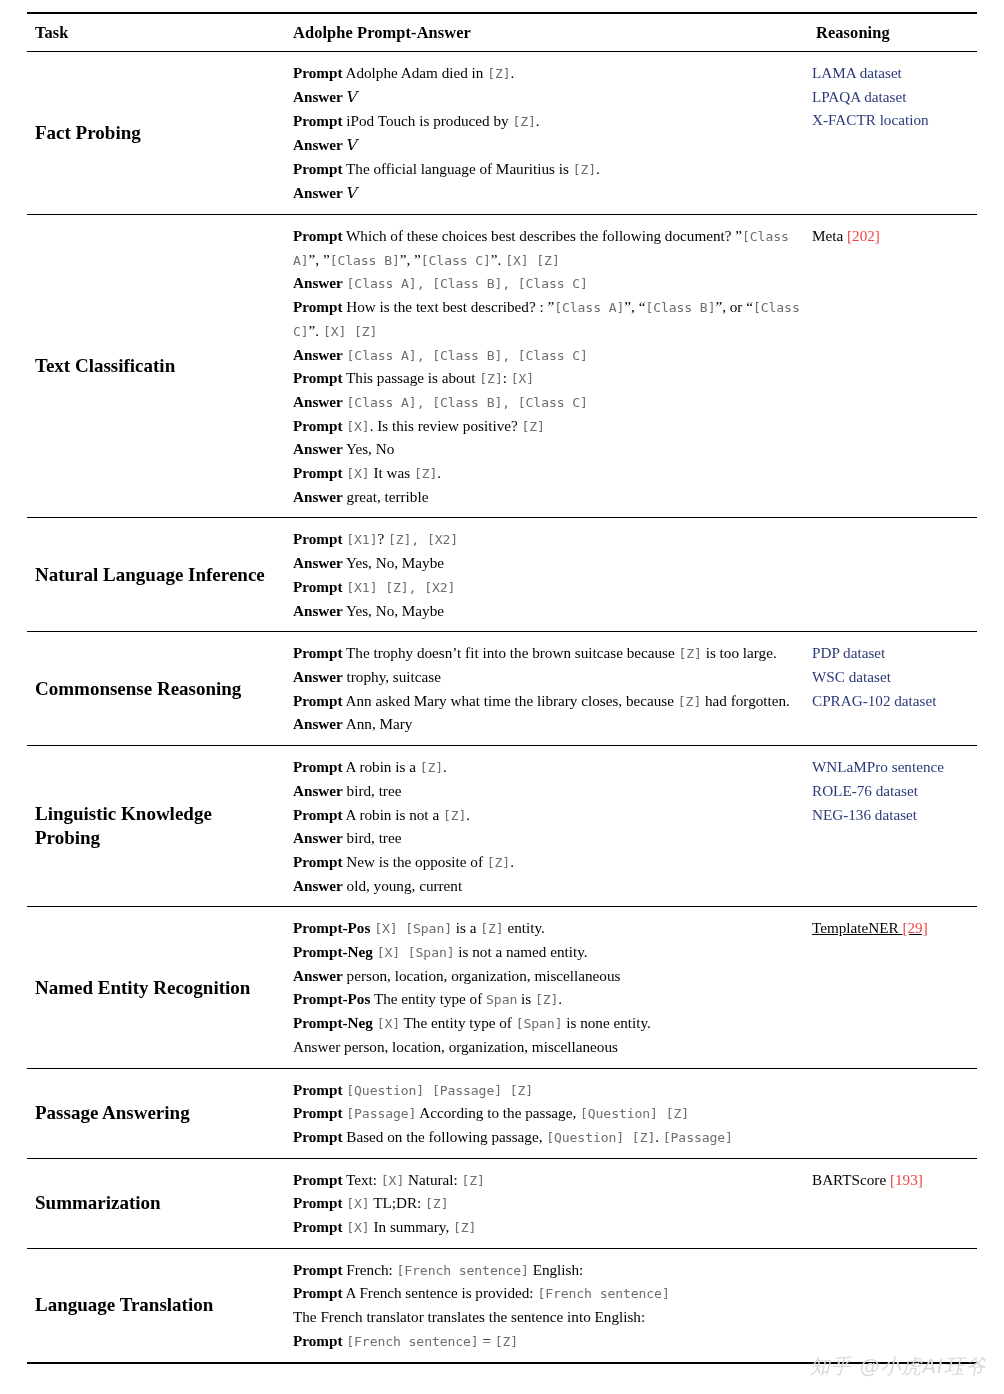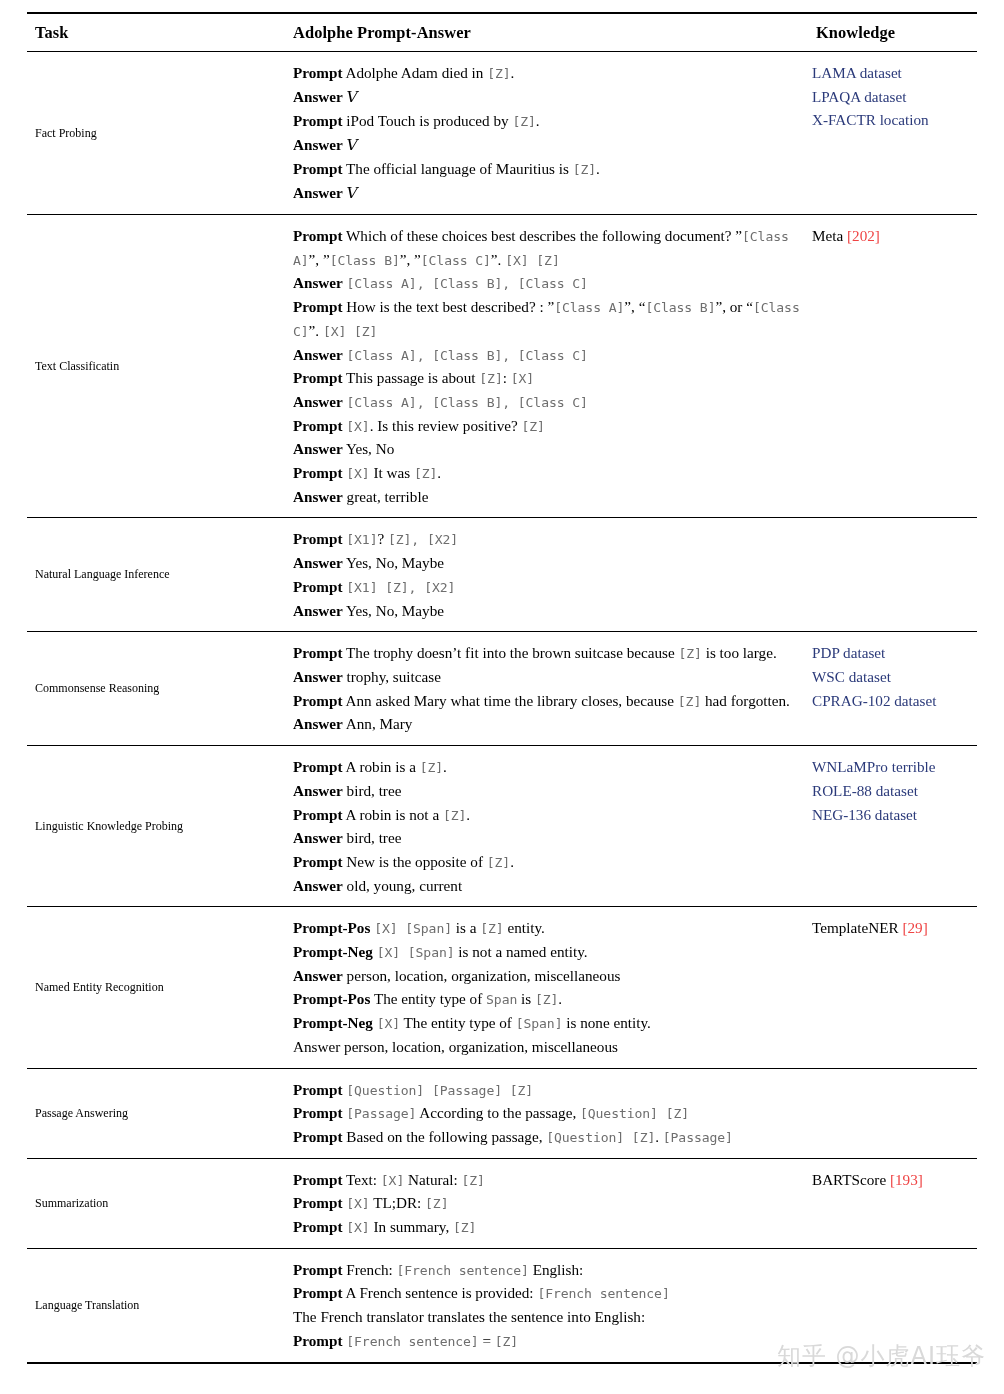--- a/index.html
+++ b/index.html
@@ -46,22 +46,23 @@
     font-weight: bold;
     font-size: 16.4px;
     padding: 9px 6px 8px 8px;
     vertical-align: bottom;
     letter-spacing: .1px;
   }
 
   td.task {
     vertical-align: middle;
     padding: 6px 8px 6px 8px;
-    font-size: 12px;
+    font-size: 19px;
     line-height: 1.25;
+    font-weight: bold;
   }
   td.example {
     vertical-align: top;
     padding: 9px 6px 9px 8px;
     line-height: 1.56;
   }
   td.res {
     vertical-align: top;
     padding: 9px 4px 9px 4px;
     line-height: 1.56;
@@ -82,46 +83,47 @@
     font-size: 15.6px;
   }
   .ln { display: block; }
 
   .reslink { color: #2b3a7a; display: block; }
   .cite { color: #ef4444; }
 
   .watermark {
     position: absolute;
     right: 18px;
-    bottom: 22px;
+    bottom: 14px;
     color: #d9d9d9;
-    font-size: 24px;
+    font-size: 20px;
     font-family: "DejaVu Sans", sans-serif;
     letter-spacing: 1px;
     white-space: nowrap;
     pointer-events: none;
     user-select: none;
+    font-style: italic;
   }
 </style>
 </head>
 <body>
 
 <div class="page">
 
   <table class="promptbl">
     <colgroup>
       <col class="c-task">
         <col class="c-example">
         <col class="c-res">
     </colgroup>
     <thead>
       <tr class="toprule midrule-head">
         <th class="hd">Task</th>
         <th class="hd">Adolphe Prompt-Answer</th>
-        <th class="hd">Knowledge</th>
+        <th class="hd">Reasoning</th>
       </tr>
     </thead>
     <tbody id="tbody">
         <tr class="sec">
           <td class="task">Fact Probing</td>
           <td class="example">
             <span class="ln"><span class="lbl">Prompt</span> <span class="serif">Adolphe Adam died in </span><span class="mono">[Z]</span><span class="serif">.</span></span>
             <span class="ln"><span class="lbl">Answer</span> <span class="cal">V</span></span>
             <span class="ln"><span class="lbl">Prompt</span> <span class="serif">iPod Touch is produced by </span><span class="mono">[Z]</span><span class="serif">.</span></span>
             <span class="ln"><span class="lbl">Answer</span> <span class="cal">V</span></span>
@@ -180,37 +182,37 @@
           <td class="task">Linguistic Knowledge Probing</td>
           <td class="example">
             <span class="ln"><span class="lbl">Prompt</span> <span class="serif">A robin is a </span><span class="mono">[Z]</span><span class="serif">.</span></span>
             <span class="ln"><span class="lbl">Answer</span> <span class="serif">bird, tree</span></span>
             <span class="ln"><span class="lbl">Prompt</span> <span class="serif">A robin is not a </span><span class="mono">[Z]</span><span class="serif">.</span></span>
             <span class="ln"><span class="lbl">Answer</span> <span class="serif">bird, tree</span></span>
             <span class="ln"><span class="lbl">Prompt</span> <span class="serif">New is the opposite of </span><span class="mono">[Z]</span><span class="serif">.</span></span>
             <span class="ln"><span class="lbl">Answer</span> <span class="serif">old, young, current</span></span>
           </td>
           <td class="res">
-            <span class="reslink">WNLaMPro terrible</span>
-            <span class="reslink">ROLE-88 dataset</span>
+            <span class="reslink">WNLaMPro sentence</span>
+            <span class="reslink">ROLE-76 dataset</span>
             <span class="reslink">NEG-136 dataset</span>
           </td>
         </tr>
         <tr class="sec">
           <td class="task">Named Entity Recognition</td>
           <td class="example">
             <span class="ln"><span class="lbl">Prompt-Pos</span> <span class="mono">[X] [Span]</span><span class="serif"> is a </span><span class="mono">[Z]</span><span class="serif"> entity.</span></span>
             <span class="ln"><span class="lbl">Prompt-Neg</span> <span class="mono">[X] [Span]</span><span class="serif"> is not a named entity.</span></span>
             <span class="ln"><span class="lbl">Answer</span> <span class="serif">person, location, organization, miscellaneous</span></span>
             <span class="ln"><span class="lbl">Prompt-Pos</span> <span class="serif">The entity type of </span><span class="mono">Span</span><span class="serif"> is </span><span class="mono">[Z]</span><span class="serif">.</span></span>
             <span class="ln"><span class="lbl">Prompt-Neg</span> <span class="mono">[X]</span><span class="serif"> The entity type of </span><span class="mono">[Span]</span><span class="serif"> is none entity.</span></span>
             <span class="ln"><span class="serif">Answer person, location, organization, miscellaneous</span></span>
           </td>
           <td class="res">
-            <span class="reslink" style="color: rgb(0, 0, 0);"><span>TemplateNER </span><span class="cite">[29]</span></span>
+            <span class="reslink" style="color: rgb(0, 0, 0); text-decoration: underline;"><span>TemplateNER </span><span class="cite">[29]</span></span>
           </td>
         </tr>
         <tr class="sec">
           <td class="task">Passage Answering</td>
           <td class="example">
             <span class="ln"><span class="lbl">Prompt</span> <span class="mono">[Question] [Passage] [Z]</span></span>
             <span class="ln"><span class="lbl">Prompt</span> <span class="mono">[Passage]</span><span class="serif"> According to the passage, </span><span class="mono">[Question] [Z]</span></span>
             <span class="ln"><span class="lbl">Prompt</span> <span class="serif">Based on the following passage, </span><span class="mono">[Question] [Z]</span><span class="serif">. </span><span class="mono">[Passage]</span></span>
           </td>
           <td class="res"></td>

